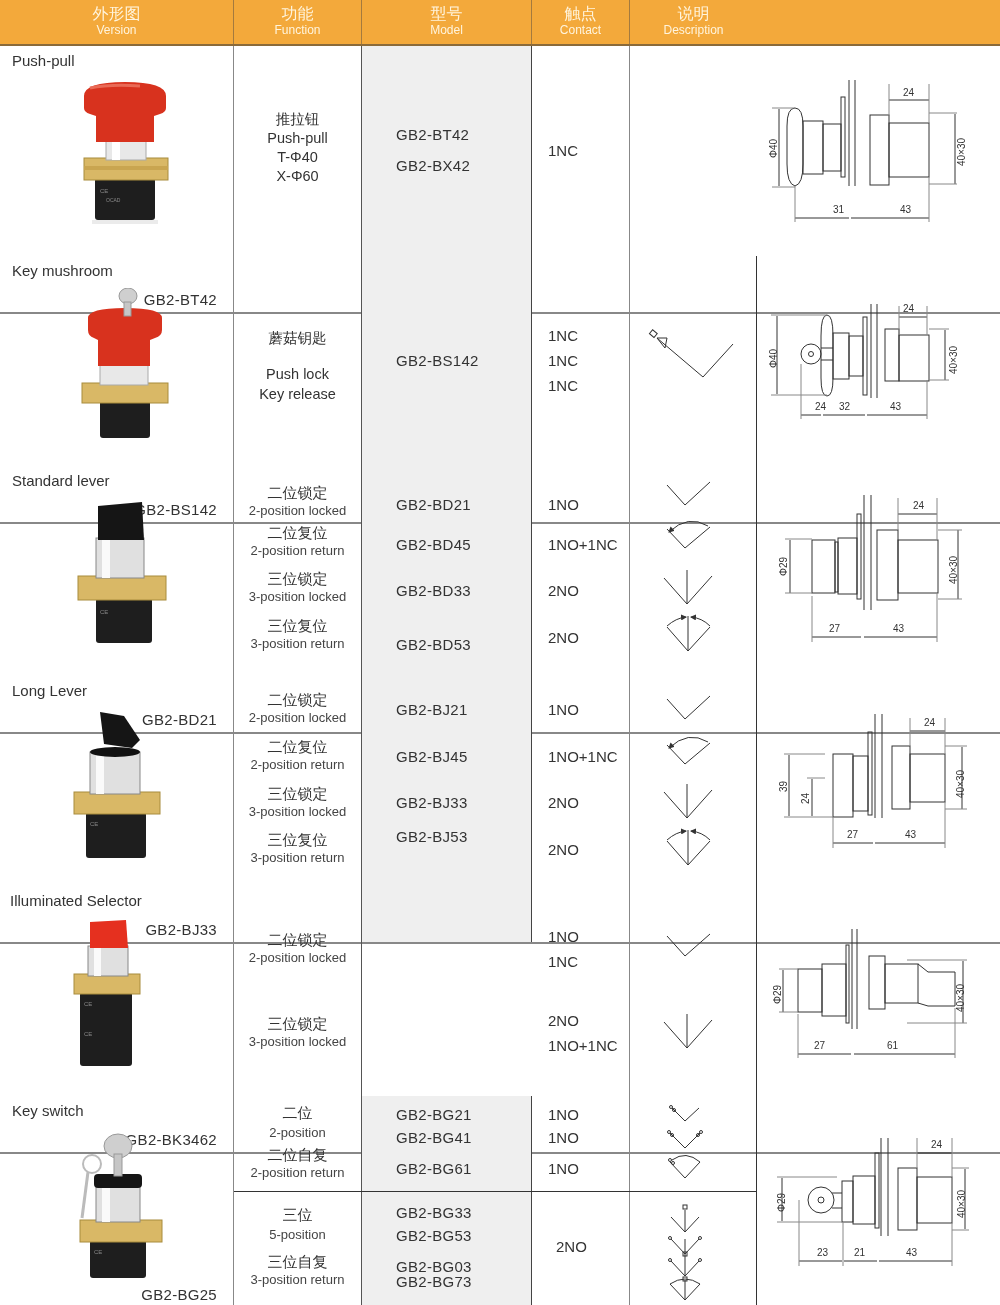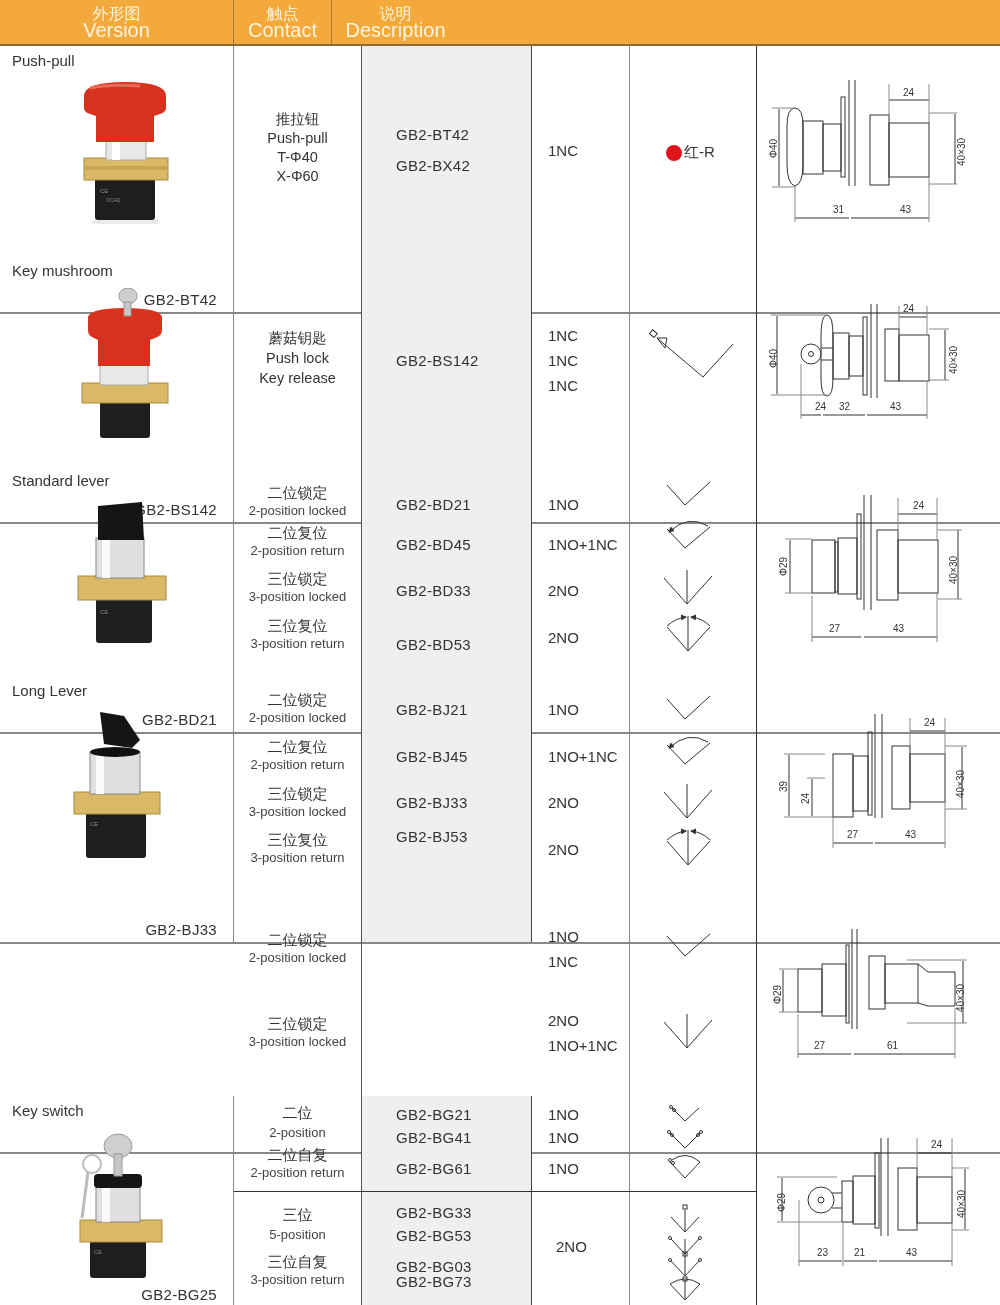--- a/index.html
+++ b/index.html
@@ -3,21 +3,21 @@
 <meta charset="utf-8">
 <style>
   * { box-sizing: border-box; margin: 0; padding: 0; }
   html, body { width: 1000px; height: 1305px; background: #ffffff; overflow: hidden; }
   body { font-family: "Liberation Sans", "DejaVu Sans", sans-serif; color: #333; position: relative; }
 
   .header { position: absolute; left: 0; top: 0; width: 1000px; height: 46px; background: #f3a93b; display: flex; border-bottom: 2px solid #8a6a3a; }
   .hcell { height: 44px; display: flex; flex-direction: column; align-items: center; justify-content: center; color: #fff4dc; border-right: 1px solid #a47a3e; line-height: 17px; }
   .hcell:last-child { border-right: none; }
   .hcell .cn { font-size: 16px; }
-  .hcell .en { font-size: 20px; font-weight: 300; }
+  .hcell .en { font-size: 12px; font-weight: 300; }
 
   .table { position: absolute; left: 0; top: 46px; width: 1000px; }
   .row { position: absolute; left: 0; width: 1000px; height: 268px; border-bottom: 2px solid #888; }
   .cell { position: absolute; top: 0; height: 100%; }
   .c-version { left: 0; width: 234px; border-right: 1px solid #888; }
   .c-function { left: 234px; width: 128px; border-right: 1px solid #555; }
   .c-model { left: 362px; width: 170px; background: #efefef; border-right: 1px solid #444; }
   .c-contact { left: 532px; width: 98px; border-right: 1px solid #888; }
   .c-desc { left: 630px; width: 127px; border-right: 1px solid #333; }
   .c-dim { left: 757px; width: 243px; }
@@ -43,20 +43,28 @@
 
   .split-line { position: absolute; left: 234px; width: 523px; top: 95px; border-top: 1px solid #333; }
 </style>
 </head>
 <body>
 
 <div class="header">
   <div class="hcell" style="width:234px">
     <span class="cn">外形图</span>
     <span class="en">Version</span>
+  </div>
+  <div class="hcell" style="width:128px">
+    <span class="cn">功能</span>
+    <span class="en">Function</span>
+  </div>
+  <div class="hcell" style="width:170px">
+    <span class="cn">型号</span>
+    <span class="en">Model</span>
   </div>
   <div class="hcell" style="width:98px">
     <span class="cn">触点</span>
     <span class="en">Contact</span>
   </div>
   <div class="hcell" style="width:127px">
     <span class="cn">说明</span>
     <span class="en">Description</span>
   </div>
 </div>
@@ -98,26 +106,20 @@
         <span class="fn-line">T-Φ40</span>
         <span class="fn-line">X-Φ60</span>
       </div>
     </div>
     <div class="cell c-model">
       <span class="model-item" style="top:80px">GB2-BT42</span>
       <span class="model-item" style="top:111px">GB2-BX42</span>
     </div>
     <div class="cell c-contact">
       <span class="contact-item" style="top:96px">1NC</span>
-    </div>
-    <div class="cell c-desc">
-      <div class="desc-red">
-        <span class="red-dot"></span>
-        <span>红-R</span>
-      </div>
     </div>
     <div class="cell c-dim">
       <svg class="dim-svg" width="243" height="210" viewBox="0 0 243 210" fill="none" stroke="#333" stroke-width="1">
         <path d="M38,62 Q30,62 30,80 L30,118 Q30,138 38,140 Q46,138 46,118 L46,80 Q46,62 38,62 Z"></path>
         <rect x="46" y="75" width="20" height="53"></rect>
         <rect x="66" y="78" width="18" height="47"></rect>
         <rect x="84" y="51" width="4" height="80"></rect>
         <line x1="92" y1="34" x2="92" y2="140"></line>
         <line x1="98" y1="34" x2="98" y2="140"></line>
         <rect x="113" y="69" width="19" height="70"></rect>
@@ -153,21 +155,21 @@
         <rect x="30" y="75" width="48" height="22" fill="#e8e8e8" stroke="#aaa"></rect>
         <path d="M18,30 Q18,20 55,20 Q92,20 92,30 L92,42 Q92,48 85,50 L80,52 L80,78 L28,78 L28,52 L24,50 Q18,48 18,42 Z" fill="#d8321e"></path>
         <ellipse cx="58" cy="8" rx="9" ry="8" fill="#cfcfcf" stroke="#999"></ellipse>
         <rect x="54" y="14" width="7" height="14" fill="#c6c6c6" stroke="#999"></rect>
       </svg>
       <span class="version-model">GB2-BS142</span>
     </div>
     <div class="cell c-function">
       <div class="stack" style="top:73px">
         <span class="fn-line">蘑菇钥匙</span>
-        <span class="fn-line" style="margin-top:1px">Push lock</span>
+        <span class="fn-line" style="margin-top:17px">Push lock</span>
         <span class="fn-line" style="margin-top:1px">Key release</span>
       </div>
     </div>
     <div class="cell c-model">
       <span class="model-item" style="top:96px">GB2-BS142</span>
     </div>
     <div class="cell c-contact">
       <span class="contact-item" style="top:71px">1NC</span>
       <span class="contact-item" style="top:96px">1NC</span>
       <span class="contact-item" style="top:121px">1NC</span>
@@ -391,20 +393,33 @@
         <text x="90" y="162" stroke="none">27</text>
         <text x="148" y="162" stroke="none">43</text>
         <text x="0" y="0" stroke="none" transform="translate(30,116) rotate(-90)">39</text>
         <text x="0" y="0" stroke="none" transform="translate(52,128) rotate(-90)">24</text>
         <text x="0" y="0" stroke="none" transform="translate(207,122) rotate(-90)">40×30</text>
       </svg>
     </div>
   </div>
 
   <div class="row" style="top:840px">
+    <div class="cell c-version">
+      <span class="version-name" style="left:10px">Illuminated Selector</span>
+      <svg class="product-img" viewBox="0 0 110 155">
+        <rect x="10" y="74" width="52" height="74" rx="3" fill="#1e1e1e"></rect>
+        <text x="14" y="88" font-size="6" fill="#888">CE</text>
+        <text x="14" y="118" font-size="6" fill="#888">CE</text>
+        <rect x="4" y="56" width="66" height="20" fill="#d9b866" stroke="#a88c3c"></rect>
+        <rect x="18" y="28" width="40" height="30" fill="#e0e0e0" stroke="#888"></rect>
+        <rect x="24" y="28" width="7" height="30" fill="#fafafa"></rect>
+        <path d="M20,4 L56,2 L58,30 L20,30 Z" fill="#e5301f"></path>
+      </svg>
+      <span class="version-model">GB2-BK3462</span>
+    </div>
     <div class="cell c-function">
       <div class="stack" style="top:45px">
         <span class="fn-cn">二位锁定</span>
         <span class="fn-en">2-position locked</span>
       </div>
       <div class="stack" style="top:129px">
         <span class="fn-cn">三位锁定</span>
         <span class="fn-en">3-position locked</span>
       </div>
     </div>

